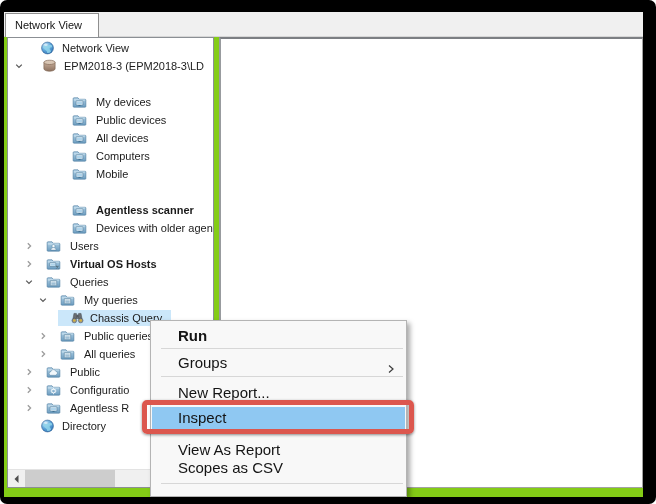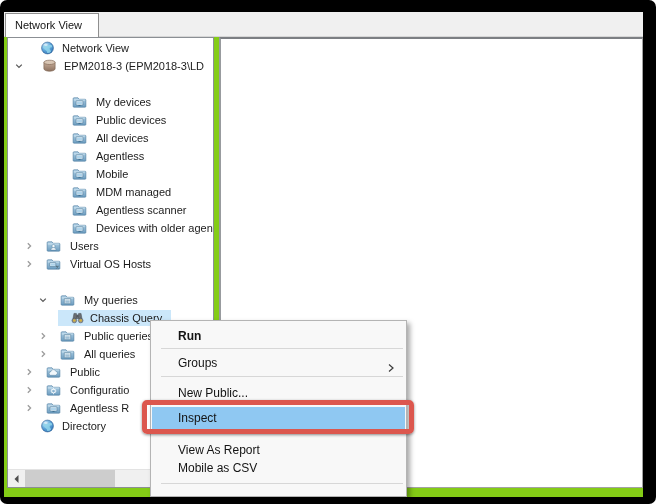--- a/index.html
+++ b/index.html
@@ -26,21 +26,21 @@
   .selbg{position:absolute;left:50px;width:113px;top:1px;height:16px;background:#cbe7fa;}
   .hscroll{position:absolute;left:0;bottom:0;right:0;height:17px;background:#f0f0f0;
            border-top:1px solid #e3e3e3;}
   .hscroll-arrow{position:absolute;left:0;top:0;width:17px;height:17px;}
   .hscroll-arrow svg{display:block;margin:5px auto 0;}
   .hscroll-thumb{position:absolute;left:17px;top:0;width:90px;height:17px;background:#cdcdcd;}
   .menu{position:absolute;left:150px;top:320px;width:257px;height:177px;background:#f8f8f8;
         border:1px solid #b4b4b4;box-sizing:border-box;box-shadow:3px 3px 5px rgba(0,0,0,.35);
         z-index:40;}
   .mitem{position:absolute;left:1px;right:1px;height:22px;line-height:22px;padding-left:26px;
-         font-size:12px;color:#141414;white-space:nowrap;}
+         font-size:15px;color:#141414;white-space:nowrap;}
   .mitem.bold{font-weight:bold;}
   .mitem.hl{background:#8fc8f2;}
   .msep{position:absolute;left:10px;right:3px;height:1px;background:#d7d7d7;}
   .marrow{position:absolute;right:11px;top:6px;width:6px;height:10px;}
   .red-annotation{position:absolute;left:142px;top:400px;width:272px;height:34px;
         box-sizing:border-box;border:5px solid #dc574e;border-radius:5px;z-index:50;
         box-shadow:0 1px 3px rgba(0,0,0,.45);}
 </style>
 </head>
 <body>
@@ -142,57 +142,45 @@
         <div class="trow" style="top: 109px;">
           <span class="ticon-wrap" style="left: 64px;">
             <svg viewBox="0 0 16 15">
               <path d="M1.2 4 v8.2 q0 .8 .8 .8 h12 q.8 0 .8 -.8 V5.4 q0 -.8 -.8 -.8 H7.6 L6.4 3 H2 q-.8 0 -.8 1 z" fill="url(#gFold)" stroke="#4d7ca0" stroke-width="0.7"></path>
               <path d="M1.9 5.3 h12.3" stroke="#ddeef8" stroke-width="0.8" fill="none"></path>
               <rect x="4.4" y="6.2" width="7.2" height="4.6" rx="0.4" fill="#eef6fb" stroke="#41708f" stroke-width="0.6"></rect>
               <rect x="5.2" y="7" width="5.6" height="3" fill="#aed3ea"></rect>
               <rect x="6.9" y="10.8" width="2.2" height="1" fill="#41708f"></rect>
             </svg>
           </span>
-          <span class="tlabel" style="left: 88px;">Agentless</span>
+          <span class="tlabel" style="left: 88px;">Computers</span>
         </div>
         <div class="trow" style="top: 127px;">
           <span class="ticon-wrap" style="left: 64px;">
             <svg viewBox="0 0 16 15">
               <path d="M1.2 4 v8.2 q0 .8 .8 .8 h12 q.8 0 .8 -.8 V5.4 q0 -.8 -.8 -.8 H7.6 L6.4 3 H2 q-.8 0 -.8 1 z" fill="url(#gFold)" stroke="#4d7ca0" stroke-width="0.7"></path>
               <path d="M1.9 5.3 h12.3" stroke="#ddeef8" stroke-width="0.8" fill="none"></path>
               <rect x="4.4" y="6.2" width="7.2" height="4.6" rx="0.4" fill="#eef6fb" stroke="#41708f" stroke-width="0.6"></rect>
               <rect x="5.2" y="7" width="5.6" height="3" fill="#aed3ea"></rect>
               <rect x="6.9" y="10.8" width="2.2" height="1" fill="#41708f"></rect>
             </svg>
           </span>
           <span class="tlabel" style="left: 88px;">Mobile</span>
         </div>
-        <div class="trow" style="top: 145px;">
-          <span class="ticon-wrap" style="left: 64px;">
-            <svg viewBox="0 0 16 15">
-              <path d="M1.2 4 v8.2 q0 .8 .8 .8 h12 q.8 0 .8 -.8 V5.4 q0 -.8 -.8 -.8 H7.6 L6.4 3 H2 q-.8 0 -.8 1 z" fill="url(#gFold)" stroke="#4d7ca0" stroke-width="0.7"></path>
-              <path d="M1.9 5.3 h12.3" stroke="#ddeef8" stroke-width="0.8" fill="none"></path>
-              <rect x="4.4" y="6.2" width="7.2" height="4.6" rx="0.4" fill="#eef6fb" stroke="#41708f" stroke-width="0.6"></rect>
-              <rect x="5.2" y="7" width="5.6" height="3" fill="#aed3ea"></rect>
-              <rect x="6.9" y="10.8" width="2.2" height="1" fill="#41708f"></rect>
-            </svg>
-          </span>
-          <span class="tlabel" style="left: 88px;">MDM managed</span>
-        </div>
         <div class="trow" style="top: 163px;">
           <span class="ticon-wrap" style="left: 64px;">
             <svg viewBox="0 0 16 15">
               <path d="M1.2 4 v8.2 q0 .8 .8 .8 h12 q.8 0 .8 -.8 V5.4 q0 -.8 -.8 -.8 H7.6 L6.4 3 H2 q-.8 0 -.8 1 z" fill="url(#gFold)" stroke="#4d7ca0" stroke-width="0.7"></path>
               <path d="M1.9 5.3 h12.3" stroke="#ddeef8" stroke-width="0.8" fill="none"></path>
               <rect x="4.4" y="6.2" width="7.2" height="4.6" rx="0.4" fill="#eef6fb" stroke="#41708f" stroke-width="0.6"></rect>
               <rect x="5.2" y="7" width="5.6" height="3" fill="#aed3ea"></rect>
               <rect x="6.9" y="10.8" width="2.2" height="1" fill="#41708f"></rect>
             </svg>
           </span>
-          <span class="tlabel" style="left: 88px;">Agentless scanner</span>
+          <span class="tlabel" style="left: 88px; font-weight: bold;">Agentless scanner</span>
         </div>
         <div class="trow" style="top: 181px;">
           <span class="ticon-wrap" style="left: 64px;">
             <svg viewBox="0 0 16 15">
               <path d="M1.2 4 v8.2 q0 .8 .8 .8 h12 q.8 0 .8 -.8 V5.4 q0 -.8 -.8 -.8 H7.6 L6.4 3 H2 q-.8 0 -.8 1 z" fill="url(#gFold)" stroke="#4d7ca0" stroke-width="0.7"></path>
               <path d="M1.9 5.3 h12.3" stroke="#ddeef8" stroke-width="0.8" fill="none"></path>
               <rect x="4.4" y="6.2" width="7.2" height="4.6" rx="0.4" fill="#eef6fb" stroke="#41708f" stroke-width="0.6"></rect>
               <rect x="5.2" y="7" width="5.6" height="3" fill="#aed3ea"></rect>
               <rect x="6.9" y="10.8" width="2.2" height="1" fill="#41708f"></rect>
             </svg>
@@ -223,21 +211,37 @@
           </span>
           <span class="ticon-wrap" style="left: 38px;">
             <svg viewBox="0 0 16 15">
               <path d="M1.2 4 v8.2 q0 .8 .8 .8 h12 q.8 0 .8 -.8 V5.4 q0 -.8 -.8 -.8 H7.6 L6.4 3 H2 q-.8 0 -.8 1 z" fill="url(#gFold)" stroke="#4d7ca0" stroke-width="0.7"></path>
               <path d="M1.9 5.3 h12.3" stroke="#ddeef8" stroke-width="0.8" fill="none"></path>
               <rect x="4" y="6" width="6.4" height="4.2" rx="0.4" fill="#eef6fb" stroke="#41708f" stroke-width="0.6"></rect>
               <rect x="4.8" y="6.8" width="4.8" height="2.6" fill="#aed3ea"></rect>
               <path d="M10.7 9.6 l2.6 2.6 m0 -2.6 l-2.6 2.6" stroke="#55707e" stroke-width="1.1"></path>
             </svg>
           </span>
-          <span class="tlabel" style="left: 62px;">Virtual OS Hosts</span>
+          <span class="tlabel" style="left: 62px; font-weight: bold;">Virtual OS Hosts</span>
+        </div>
+        <div class="trow" style="top: 235px;">
+          <span class="chev-wrap" style="left: 16px;">
+            <svg viewBox="0 0 10 10">
+              <path d="M2.2 3.6 L5 6.4 L7.8 3.6" fill="none" stroke="#5b5b5b" stroke-width="1.3"></path>
+            </svg>
+          </span>
+          <span class="ticon-wrap" style="left: 38px;">
+            <svg viewBox="0 0 16 15">
+              <path d="M1.2 4 v8.2 q0 .8 .8 .8 h12 q.8 0 .8 -.8 V5.4 q0 -.8 -.8 -.8 H7.6 L6.4 3 H2 q-.8 0 -.8 1 z" fill="url(#gFold)" stroke="#4d7ca0" stroke-width="0.7"></path>
+              <path d="M1.9 5.3 h12.3" stroke="#ddeef8" stroke-width="0.8" fill="none"></path>
+              <rect x="4.6" y="6" width="6.8" height="5.4" rx="0.3" fill="#fbfdfe" stroke="#41708f" stroke-width="0.6"></rect>
+              <path d="M5.6 7.6 h4.8 M5.6 9 h4.8 M5.6 10.4 h4.8" stroke="#6fa0c0" stroke-width="0.8"></path>
+            </svg>
+          </span>
+          <span class="tlabel" style="left: 62px;">Queries</span>
         </div>
         <div class="trow" style="top: 253px;">
           <span class="chev-wrap" style="left: 30px;">
             <svg viewBox="0 0 10 10">
               <path d="M2.2 3.6 L5 6.4 L7.8 3.6" fill="none" stroke="#5b5b5b" stroke-width="1.3"></path>
             </svg>
           </span>
           <span class="ticon-wrap" style="left: 52px;">
             <svg viewBox="0 0 16 15">
               <path d="M1.2 4 v8.2 q0 .8 .8 .8 h12 q.8 0 .8 -.8 V5.4 q0 -.8 -.8 -.8 H7.6 L6.4 3 H2 q-.8 0 -.8 1 z" fill="url(#gFold)" stroke="#4d7ca0" stroke-width="0.7"></path>
@@ -356,20 +360,20 @@
       </div>
     <div class="right-panel"></div>
   </div>
   <div class="menu" id="menu">
       <div class="mitem bold" style="top: 4px;"><span>Run</span></div>
       <div class="msep" style="top: 27px;"></div>
       <div class="mitem" style="top: 31px;"><span>Groups</span><span class="marrow"><svg width="6" height="10" viewBox="0 0 6 10">
             <path d="M1 1.5 L5 5 L1 8.5" fill="none" stroke="#3c3c3c" stroke-width="1.2"></path>
           </svg></span></div>
       <div class="msep" style="top: 55px;"></div>
-      <div class="mitem" style="top: 61px;"><span>New Public...</span></div>
+      <div class="mitem" style="top: 61px;"><span>New Report...</span></div>
       <div class="mitem hl" style="background: rgb(143, 200, 242); top: 86px;"><span>Inspect</span></div>
       <div class="mitem" style="top: 118px;"><span>View As Report</span></div>
-      <div class="mitem" style="top: 136px;"><span>Mobile as CSV</span></div>
+      <div class="mitem" style="top: 136px;"><span>Scopes as CSV</span></div>
       <div class="msep" style="top: 162px;"></div>
     </div>
   <div class="red-annotation" style="border-color: rgb(220, 87, 78);"></div>
 </div>
 
 </body></html>

